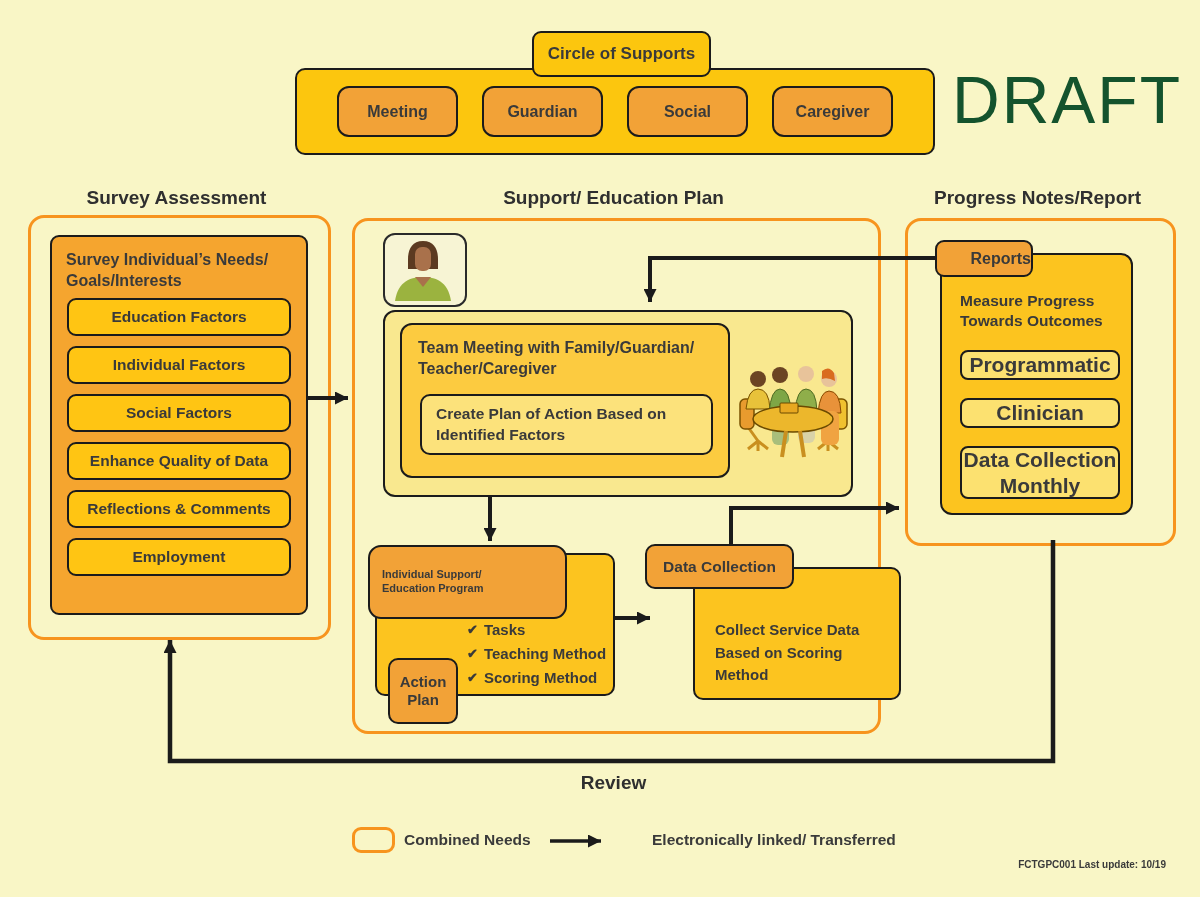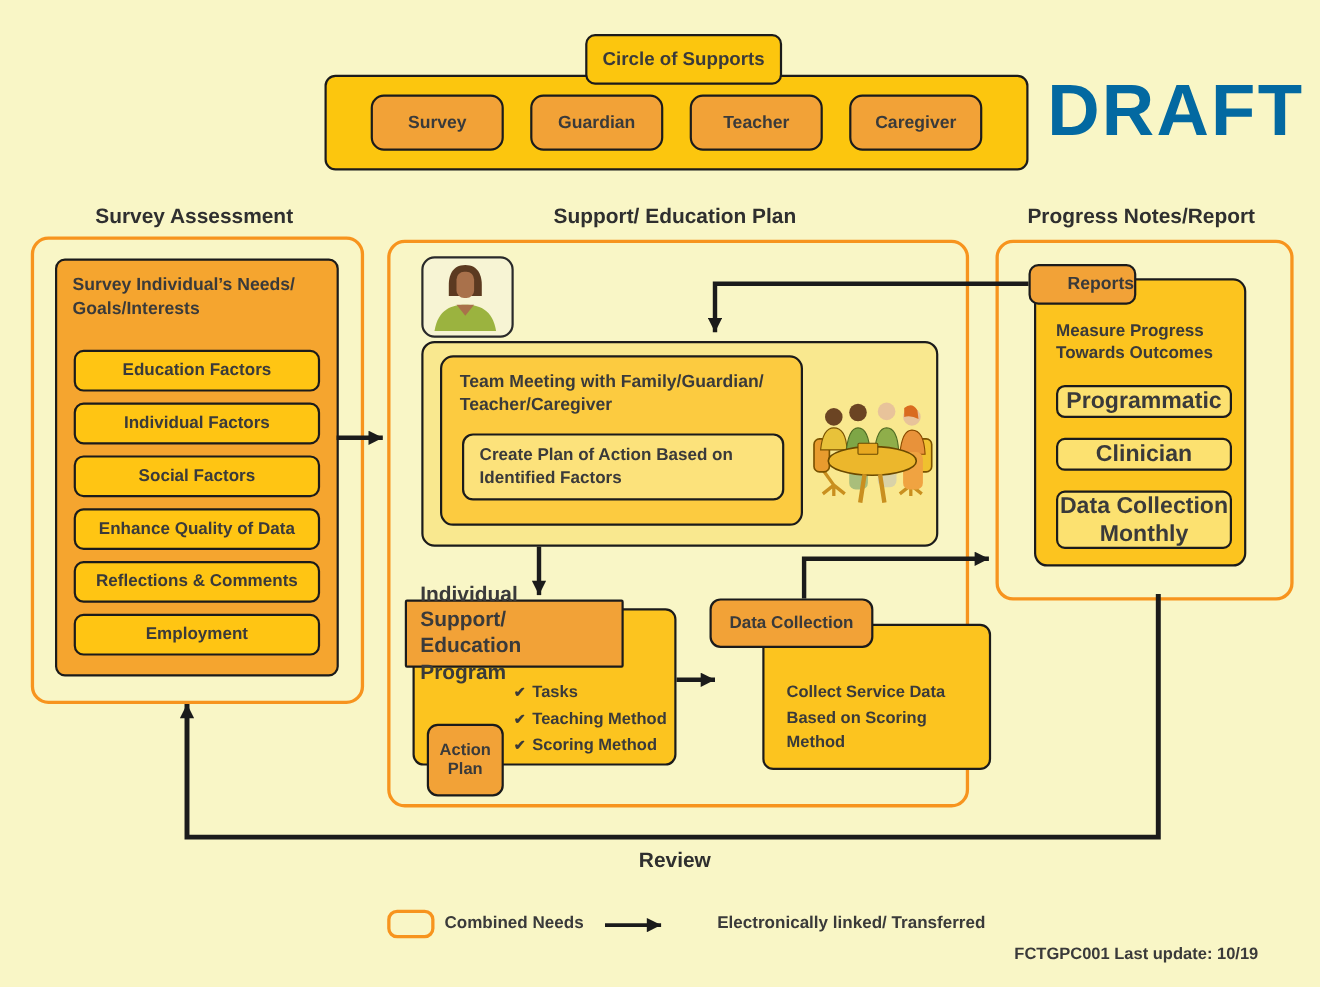--- a/index.html
+++ b/index.html
@@ -3,22 +3,22 @@
 <meta charset="utf-8">
 <style>
   html,body{margin:0;padding:0;background:#F9F6C6;}
   .canvas{
     position:relative;width:1200px;height:897px;background:#F9F6C6;
     font-family:"Liberation Sans",sans-serif;color:#3A3A3A;overflow:hidden;
   }
   .abs{position:absolute;}
   .pre{white-space:pre-line;}
   .draft{
-    left:952px;top:62px;width:230px;font-size:66px;font-weight:700;
-    color:#0369a1;letter-spacing:2px;
+    left:952px;top:62px;width:230px;font-size:66px;font-weight:400;
+    color:#14532d;letter-spacing:2px;
   }
   
   .cos-tab{
     left:532px;top:31px;width:175px;height:42px;background:#FCC60E;
     border:2.5px solid #1B1B1B;border-radius:9px;display:flex;align-items:center;
     justify-content:center;font-weight:bold;font-size:17px;z-index:2;
   }
   .cos-bar{
     left:295px;top:68px;width:640px;height:87px;background:#FCC60E;
     border:2.5px solid #1B1B1B;border-radius:10px;display:flex;align-items:center;
@@ -31,21 +31,21 @@
   }
   .col-heading{font-weight:bold;font-size:19px;color:#2F2F2F;text-align:center;}
   
   .o-container{border:3px solid #F7941E;border-radius:16px;background:transparent;}
   
   .l-inner{
     left:50px;top:235px;width:258px;height:380px;background:#F5A52F;
     border:2.5px solid #1B1B1B;border-radius:9px;box-sizing:border-box;
     padding:13px 14px;
   }
-  .l-title{font-weight:bold;font-size:16px;line-height:1.3;margin-bottom:26px;}
+  .l-title{font-weight:bold;font-size:16px;line-height:1.3;margin-bottom:6px;}
   .l-item{
     width:224px;height:38px;margin:0 auto 10px auto;background:#FFC513;
     border:2.5px solid #1B1B1B;border-radius:9px;display:flex;align-items:center;
     justify-content:center;font-weight:bold;font-size:15.5px;box-sizing:border-box;
     text-align:center;
   }
   
   .avatar-box{
     left:383px;top:233px;width:80px;height:70px;background:#F7F4D4;
     border:2px solid #2A2A2A;border-radius:12px;overflow:hidden;
@@ -65,24 +65,24 @@
     border:2.5px solid #1B1B1B;border-radius:10px;box-sizing:border-box;
     display:flex;align-items:center;padding:0 14px;font-weight:bold;
     font-size:15.5px;line-height:1.3;
   }
   .illustration{left:736px;top:357px;width:115px;height:108px;}
   .isp-box{
     left:375px;top:553px;width:240px;height:143px;background:#FCC41F;
     border:2.5px solid #1B1B1B;border-radius:10px;box-sizing:border-box;z-index:1;
   }
   .isp-tab{
-    left:368px;top:545px;width:199px;height:62px;background:#F2A237;
-    border:2.5px solid #1B1B1B;border-radius:2px;box-sizing:border-box;
+    left:368px;top:545px;width:199px;height:74px;background:#F2A237;
+    border:2.5px solid #1B1B1B;border-radius:13px;box-sizing:border-box;
     display:flex;align-items:center;padding:0 12px;font-weight:bold;
-    font-size:19px;line-height:1.25;z-index:2;
+    font-size:11px;line-height:1.25;z-index:2;
   }
   .action-plan{
     left:388px;top:618px;width:70px;height:66px;background:#F2A237;
     border:2.5px solid #1B1B1B;border-radius:10px;box-sizing:border-box;
     display:flex;align-items:center;justify-content:center;text-align:center;
     font-weight:bold;font-size:15px;line-height:1.2;z-index:2;margin-top:40px;
   }
   .checklist{left:467px;top:617px;width:145px;z-index:2;}
   .check-row{display:flex;align-items:center;height:24px;font-weight:600;font-size:15px;}
   .check-glyph{margin-right:6px;font-size:13px;}
@@ -120,39 +120,39 @@
   .pn-item-lg{height:53px;}
   .review-label{left:352px;top:772px;width:523px;text-align:center;
     font-weight:bold;font-size:19px;color:#2F2F2F;}
   
   .legend-swatch{
     left:352px;top:827px;width:43px;height:26px;border:3px solid #F7941E;
     border-radius:9px;box-sizing:border-box;
   }
   .legend-text{font-weight:600;font-size:15.5px;}
   .footer{
-    left:900px;top:859px;width:266px;text-align:center;font-weight:bold;
-    font-size:15px;color:#3A3A3A;
+    left:900px;top:859px;width:266px;text-align:right;font-weight:bold;
+    font-size:10px;color:#3A3A3A;
   }
   .overlay{left:0;top:0;width:1200px;height:897px;z-index:5;pointer-events:none;}
 </style>
 </head>
 <body>
 
 <div class="canvas">
 
   <div class="abs draft">DRAFT</div>
 
   <div class="abs cos-tab">
     <span>Circle of Supports</span>
   </div>
   <div class="abs cos-bar">
-    <div class="member">Survey</div>
+    <div class="member">Meeting</div>
     <div class="member">Guardian</div>
-    <div class="member">Teacher</div>
+    <div class="member">Social</div>
     <div class="member">Caregiver</div>
   </div>
 
   <div class="abs col-heading" style="left:28px;top:187px;width:297px;">Survey Assessment</div>
   <div class="abs col-heading" style="left:352px;top:187px;width:523px;">Support/ Education Plan</div>
   <div class="abs col-heading" style="left:905px;top:187px;width:265px;">Progress Notes/Report</div>
 
   <div class="abs o-container" style="left:28px;top:215px;width:297px;height:419px;"></div>
   <div class="abs l-inner">
     <div class="l-title pre">Survey Individual’s Needs/

